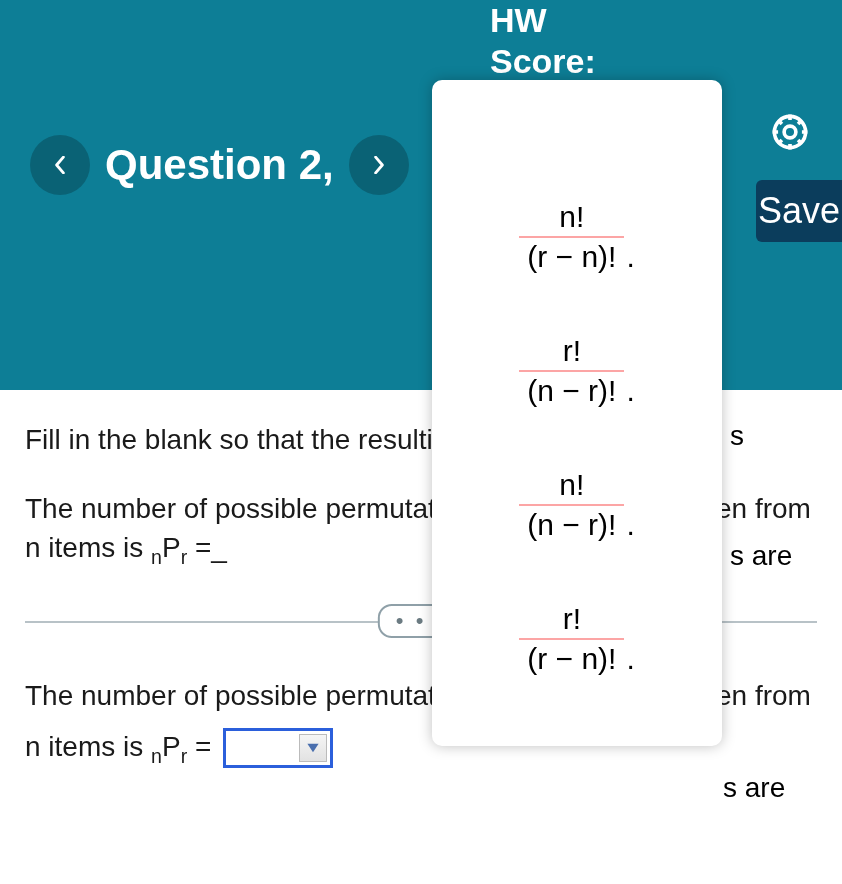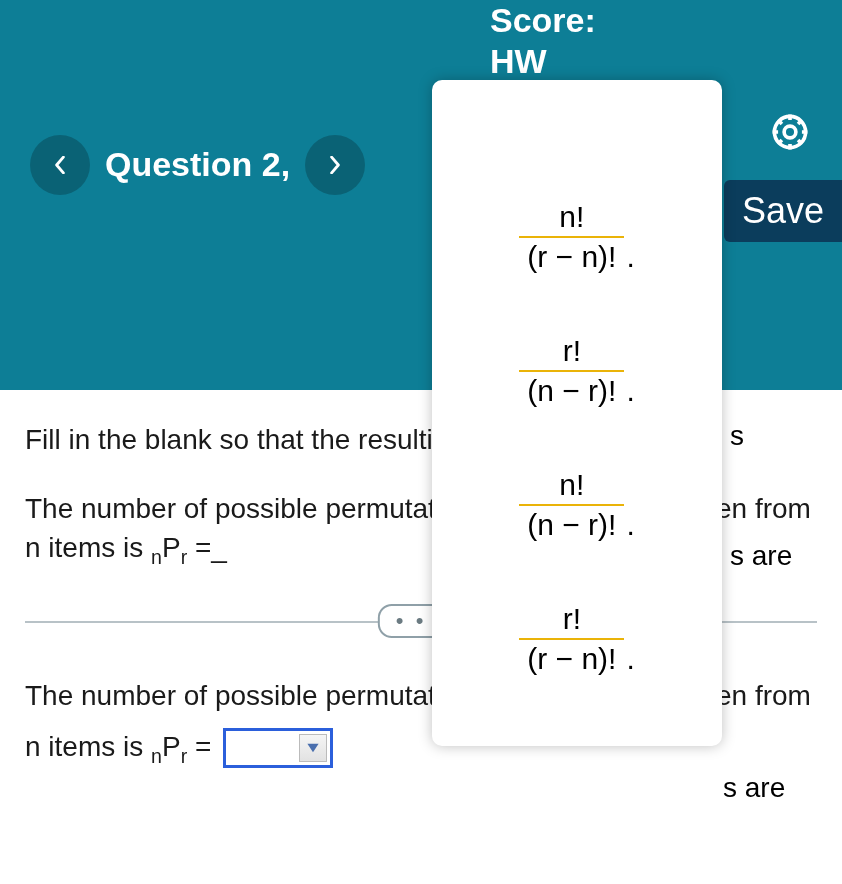--- a/index.html
+++ b/index.html
@@ -38,21 +38,21 @@
     border-radius: 50%;
     background: rgba(0,0,0,0.22);
     display: flex;
     align-items: center;
     justify-content: center;
     color: #fff;
     font-size: 20px;
     cursor: pointer;
   }
   .question-label {
-    font-size: 34px;
+    font-size: 42px;
     font-weight: bold;
     text-align: left;
     line-height: 1.1;
     margin: 0 15px;
   }
   .gear {
     position: absolute;
     right: 30px;
     top: 110px;
     width: 44px;
@@ -60,21 +60,21 @@
     cursor: pointer;
   }
   .save-btn {
     position: absolute;
     right: 0;
     top: 180px;
     background: #0b3d5c;
     color: #fff;
     font-size: 36px;
     font-weight: 500;
-    padding: 10px 18px;
+    padding: 10px 2px;
     border-radius: 6px 0 0 6px;
     cursor: pointer;
   }
   .content {
     padding: 30px 25px;
     font-size: 28px;
     color: #1a1a1a;
     line-height: 1.4;
   }
   .question-text { margin-bottom: 30px; }
@@ -152,21 +152,21 @@
     text-align: center;
     font-size: 30px;
     vertical-align: middle;
   }
   .frac .num {
     display: block;
     padding: 0 8px 2px 8px;
   }
   .frac .den {
     display: block;
-    border-top: 2px solid #eab308;
+    border-top: 2px solid #fca5a5;
     padding: 2px 8px 0 8px;
   }
   .period {
     font-size: 30px;
     vertical-align: bottom;
     margin-left: 2px;
   }
   .stray-s {
     position: absolute;
     left: 730px;
@@ -184,22 +184,22 @@
     left: 723px;
     top: 772px;
     font-size: 28px;
   }
 </style>
 </head>
 <body>
 
 <div class="header">
   <div class="hw-score">
+    <div>HW</div>
     <div>Score:</div>
-    <div>HW</div>
   </div>
 
   <div class="nav-row">
     <div class="nav-btn">
       <svg viewBox="0 0 10 16" width="12" height="18">
           <path d="M8 1 L2 8 L8 15" stroke="#fff" stroke-width="2.5" fill="none" stroke-linecap="round" stroke-linejoin="round"></path>
         </svg>
     </div>
     <div class="question-label">
       <div>Question 2,</div>

